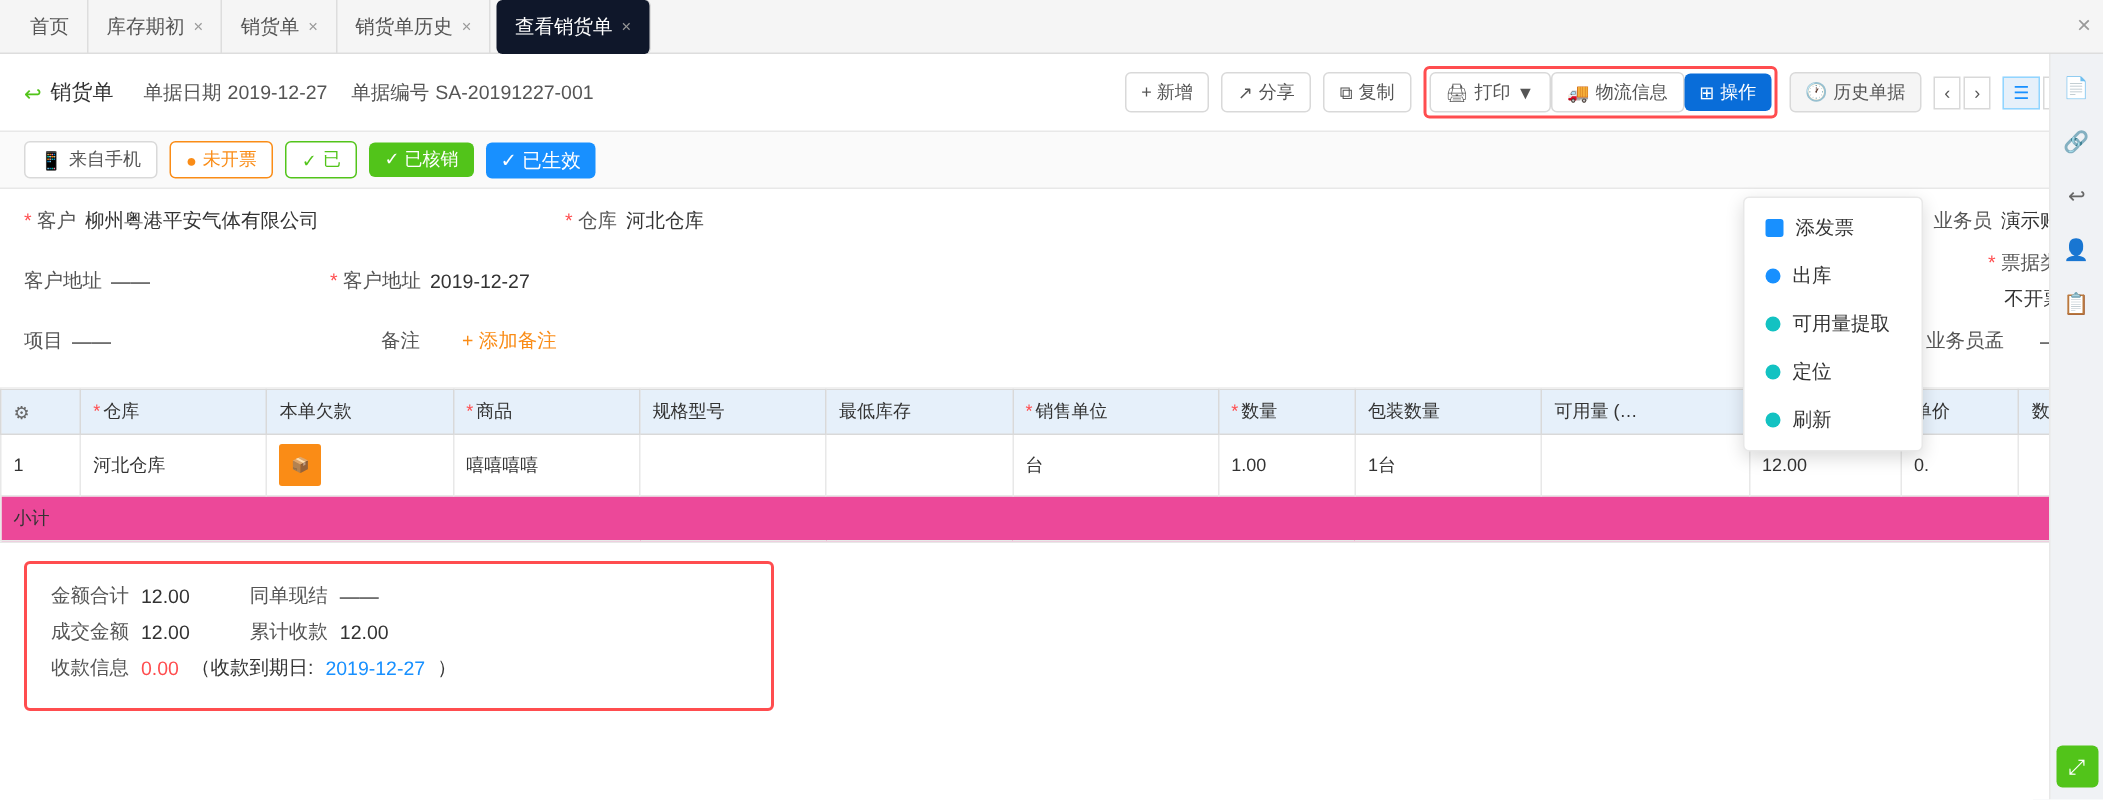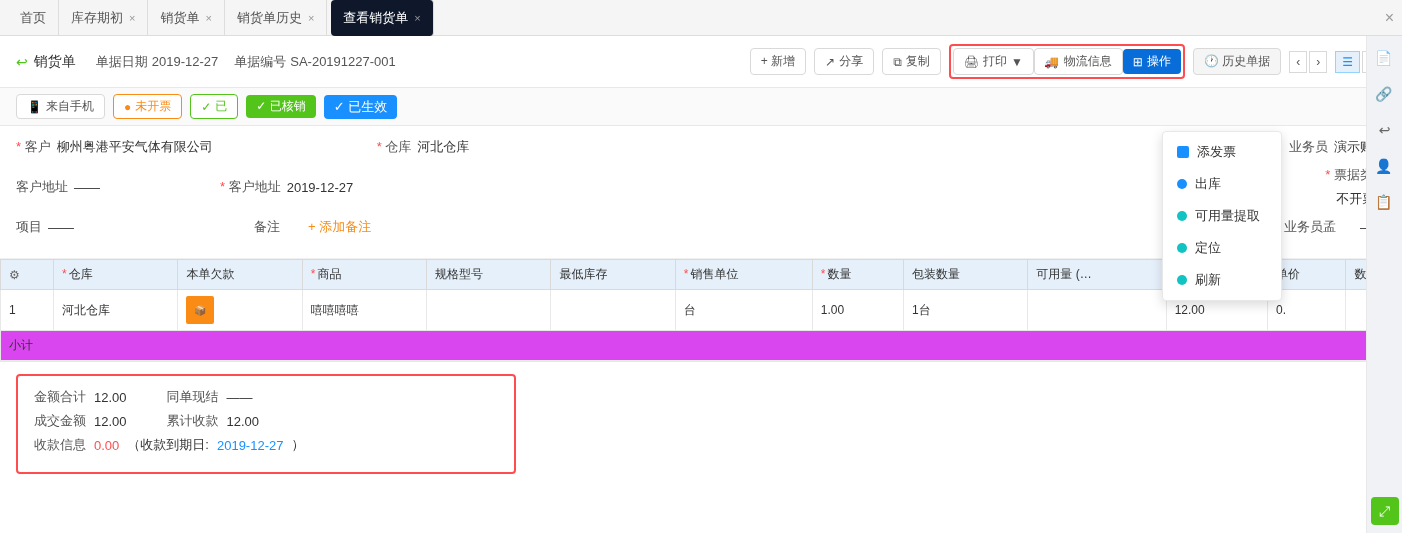--- a/index.html
+++ b/index.html
@@ -46,21 +46,21 @@
     .field-value.large { min-width: 180px; }
     .add-note { color: #fa8c16; cursor: pointer; font-size: 13px; }
     .add-note::before { content: "+ "; }
 
     
     .table-wrapper { overflow-x: auto; border-bottom: 1px solid #e8e8e8; }
     table { width: 100%; border-collapse: collapse; font-size: 12px; }
     table th { background: #e6f0fa; border: 1px solid #d9d9d9; padding: 6px 8px; text-align: left; font-weight: 500; color: #333; white-space: nowrap; }
     table th .required-star { color: #ff4d4f; margin-right: 2px; }
     table td { border: 1px solid #e8e8e8; padding: 6px 8px; color: #333; white-space: nowrap; }
-    table tr.subtotal td { background: #d946ef; }
+    table tr.subtotal td { background: #ec4899; }
     .gear-icon { color: #666; }
     .product-img { width: 28px; height: 28px; background: #fa8c16; border-radius: 2px; display: flex; align-items: center; justify-content: center; color: #fff; font-size: 10px; }
 
     
     .payment-info { border: 2px solid #ff4d4f; border-radius: 4px; margin: 12px 16px; padding: 12px 16px; background: #fff; max-width: 500px; }
     .payment-title { font-size: 14px; font-weight: 600; color: #333; margin-bottom: 10px; }
     .payment-row { display: flex; gap: 40px; margin-bottom: 6px; }
     .payment-item { display: flex; align-items: center; gap: 8px; }
     .payment-label { color: #555; font-size: 13px; }
     .payment-value { color: #333; font-size: 13px; }

